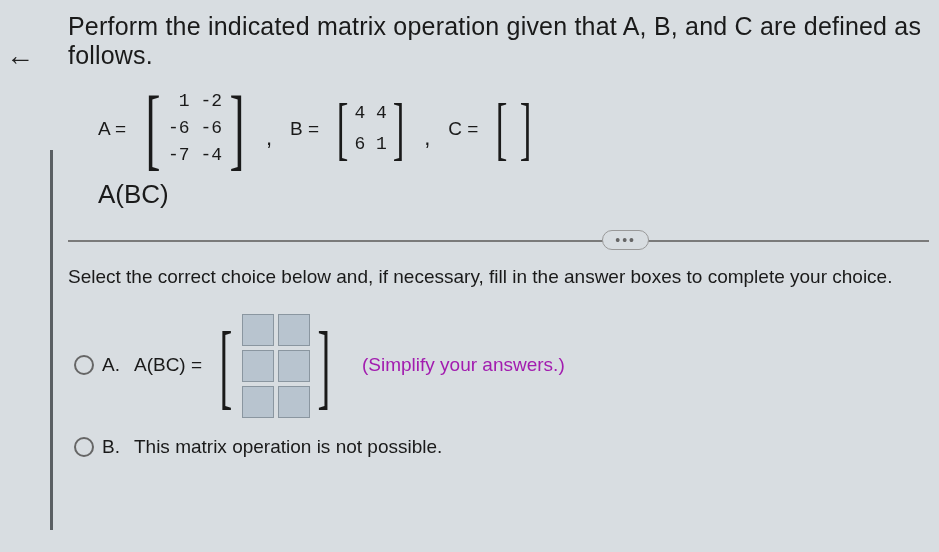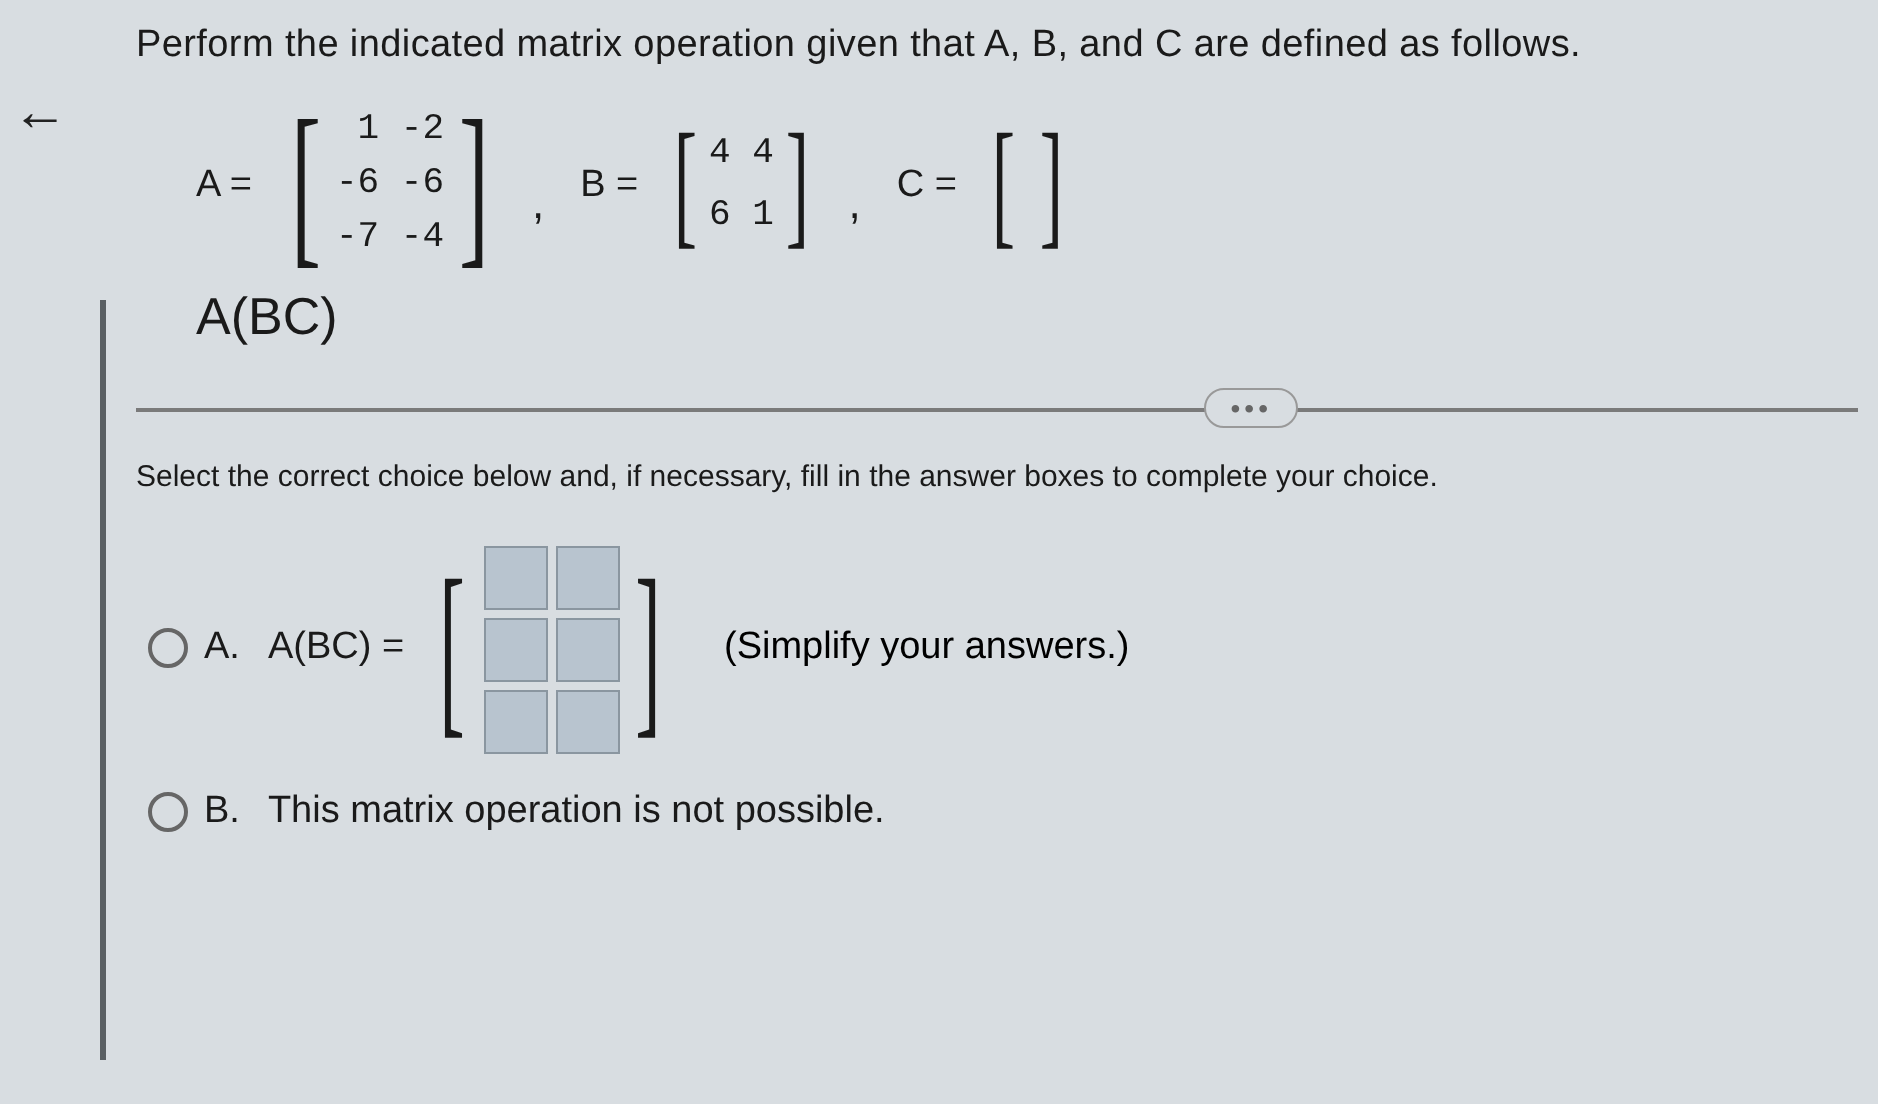--- a/index.html
+++ b/index.html
@@ -1,37 +1,37 @@
 <!DOCTYPE html>
 <html><head>
 <meta charset="utf-8">
 <style>
   body{margin:0;font-family:Arial,Helvetica,sans-serif;background:#d8dde1;color:#1a1a1a;width:939px;height:552px;overflow:hidden;position:relative}
   .back-arrow{position:absolute;left:6px;top:40px;font-size:28px;color:#222;cursor:pointer}
   .page{padding:12px 10px 10px 68px}
-  .question-text{font-size:19px;margin-bottom:8px;letter-spacing:0.2px}
+  .question-text{font-size:25px;margin-bottom:8px;letter-spacing:0.2px}
   .matrices-row{display:flex;align-items:center;gap:12px;margin:18px 0 10px 30px;font-size:19px}
   .mx-wrap{display:flex;align-items:center}
   .bracket{font-size:90px;line-height:0.8;font-family:'Times New Roman',serif;transform:scaleX(0.5)}
   .bracket.sm{font-size:70px}
   .mtx{display:inline-block;font-family:'Courier New',monospace;font-size:18px;line-height:1.5;white-space:pre;text-align:right}
   .mtx.two{line-height:1.7}
   .comma{font-size:22px;margin:0 6px 0 2px;align-self:flex-end;padding-bottom:18px}
   .expr{margin:10px 0 0 30px;font-size:26px}
   .divider{border-top:2px solid #7a7a7a;margin:30px 0 6px 0;position:relative}
   .ellipsis{position:absolute;right:280px;top:-12px;background:#d8dde1;border:1px solid #999;border-radius:12px;padding:1px 12px;font-size:14px;letter-spacing:2px;color:#666}
-  .instruction{font-size:15px;margin:24px 0 20px 0}
+  .instruction{font-size:19px;margin:24px 0 20px 0}
   .choice-row{display:flex;align-items:center;gap:8px;margin:26px 0 6px 6px;font-size:19px}
   .radio{width:16px;height:16px;border:2px solid #666;border-radius:50%;flex:0 0 auto}
   .choice-label{margin-right:6px}
   .matrix-input{display:flex;align-items:center}
   .input-bracket{font-size:96px;line-height:0.7;font-family:'Times New Roman',serif;transform:scaleX(0.4)}
   .input-grid{display:grid;grid-template-columns:30px 30px;grid-template-rows:30px 30px 30px;gap:6px}
   .cell{width:30px;height:30px;background:#b8c4cf;border:1px solid #8a96a0}
-  .hint{margin-left:14px;color:#000000}
+  .hint{margin-left:14px;color:#a21caf}
   .choice-b{display:flex;align-items:center;gap:8px;margin:20px 0 0 6px;font-size:19px}
   .left-bar{position:absolute;left:50px;top:150px;width:3px;height:380px;background:#5a5f63}
 </style>
 </head>
 <body>
 
 <div class="back-arrow">←</div>
 <div class="left-bar"></div>
 
 <div class="page">

